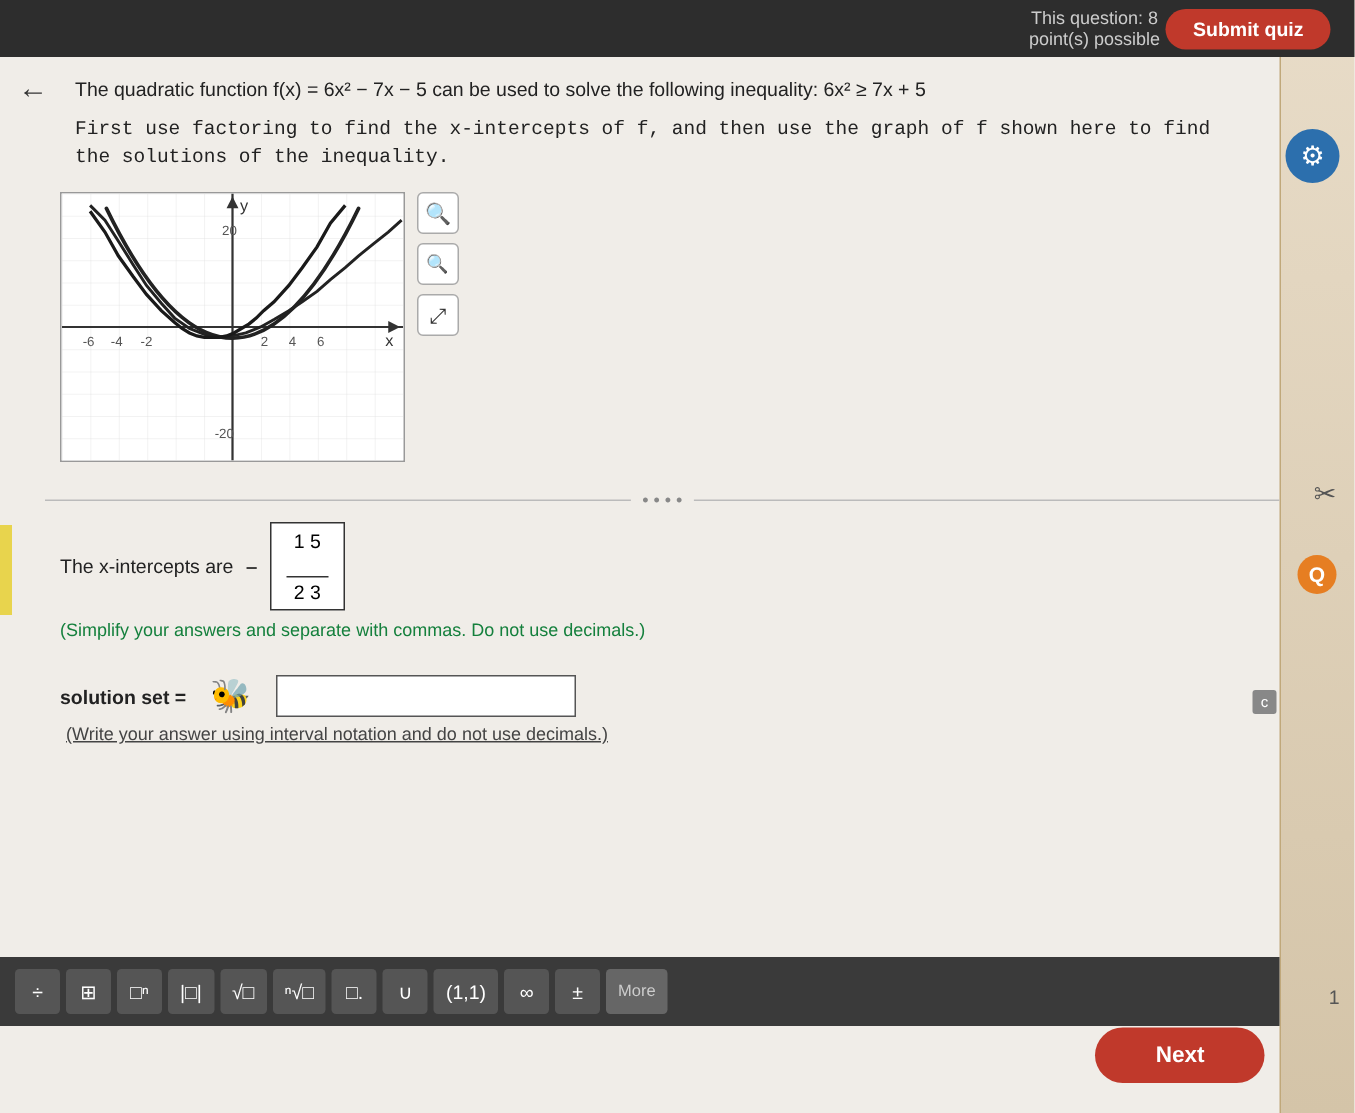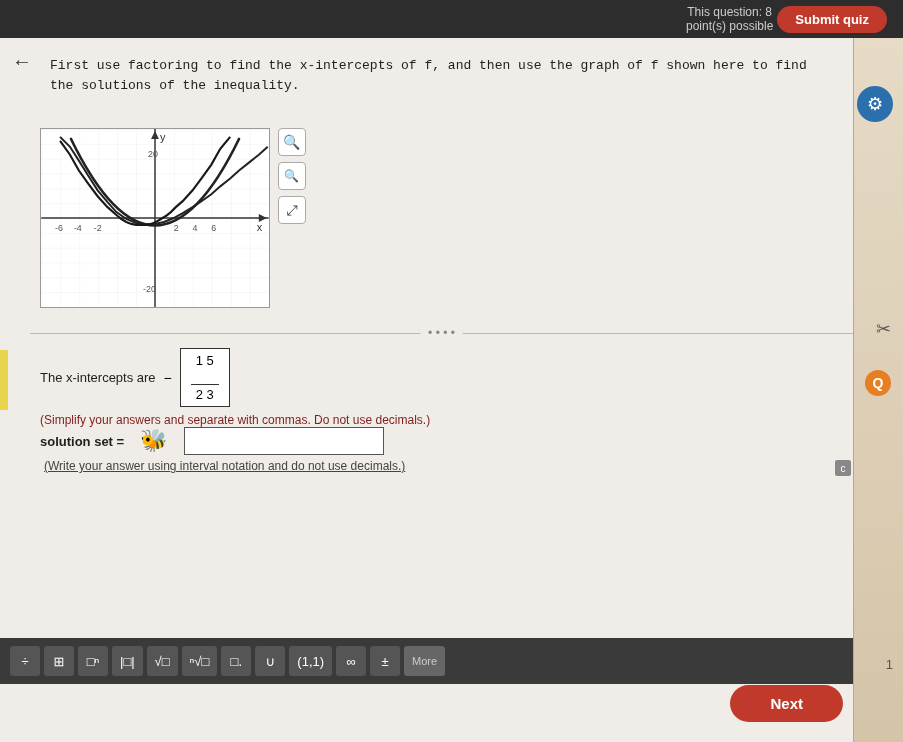--- a/index.html
+++ b/index.html
@@ -165,22 +165,22 @@
       text-align: center;
       padding-bottom: 16px;
     }
     .fraction-denominator {
       font-size: 13px;
       padding-top: 2px;
     }
 
     .simplify-note {
       font-size: 12px;
-      color: #7f1d1d;
-      margin-bottom: 0;
+      color: #15803d;
+      margin-bottom: 23px;
     }
 
     .solution-row {
       display: flex;
       align-items: center;
       gap: 16px;
       margin-bottom: 4px;
     }
     .solution-label {
       font-size: 13px;
@@ -362,20 +362,21 @@
   <button class="submit-btn">Submit quiz</button>
 </div>
 
 <div class="back-arrow">←</div>
 
 <div class="sticky-left"></div>
 
 <div class="main-content">
 
   <div class="question-text">
+    <div>The quadratic function f(x) = 6x² − 7x − 5 can be used to solve the following inequality: 6x² ≥ 7x + 5</div>
     <div style="margin-top:6px;font-family:Liberation Mono, monospace;">First use factoring to find the x-intercepts of f, and then use the graph of f shown here to find the solutions of the inequality.</div>
   </div>
 
   <div class="graph-container">
     <svg class="graph-svg" viewBox="0 0 230 180">
 
       <defs>
         <pattern id="grid" width="19.17" height="15" patternUnits="userSpaceOnUse">
           <path d="M 19.17 0 L 0 0 0 15" fill="none" stroke="#ddd" stroke-width="0.5"></path>
         </pattern>

